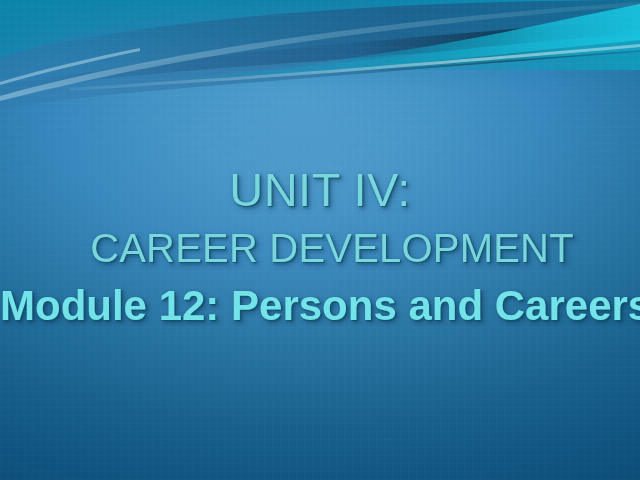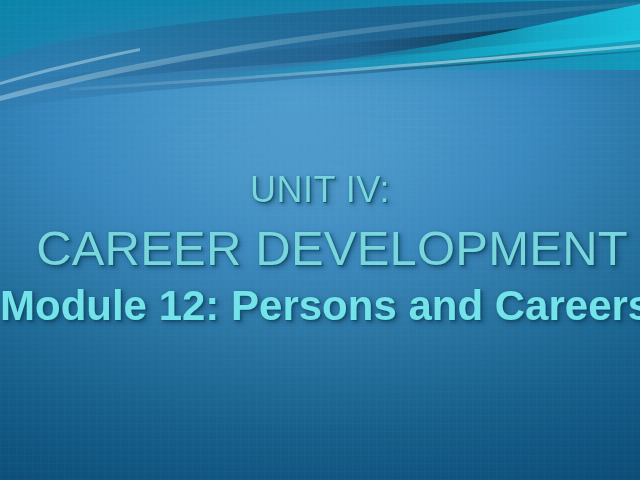--- a/index.html
+++ b/index.html
@@ -74,34 +74,34 @@
 
   
   .text-block {
     position: absolute;
     left: 0;
     top: 160px;
     width: 640px;
     text-align: center;
   }
   .title-line {
-    font-size: 36px;
+    font-size: 47px;
     line-height: 59px;
     font-weight: 400;
     letter-spacing: 0.5px;
     color: #79d6dc;
     white-space: nowrap;
     text-shadow:
       0 0 1px rgba(20,90,120,0.55),
       1px 1px 0px rgba(18,84,114,0.80),
       2px 2px 3px rgba(12,62,90,0.55),
       3px 3px 6px rgba(10,52,78,0.35);
   }
   .title-line.l2 {
-    font-size: 49px;
+    font-size: 40px;
     letter-spacing: 0.2px;
     padding-left: 24px;
   }
   .subtitle-line {
     margin-top: 2px;
     font-size: 42px;
     line-height: 52px;
     font-weight: 600;
     letter-spacing: 0px;
     color: #73e3e9;

